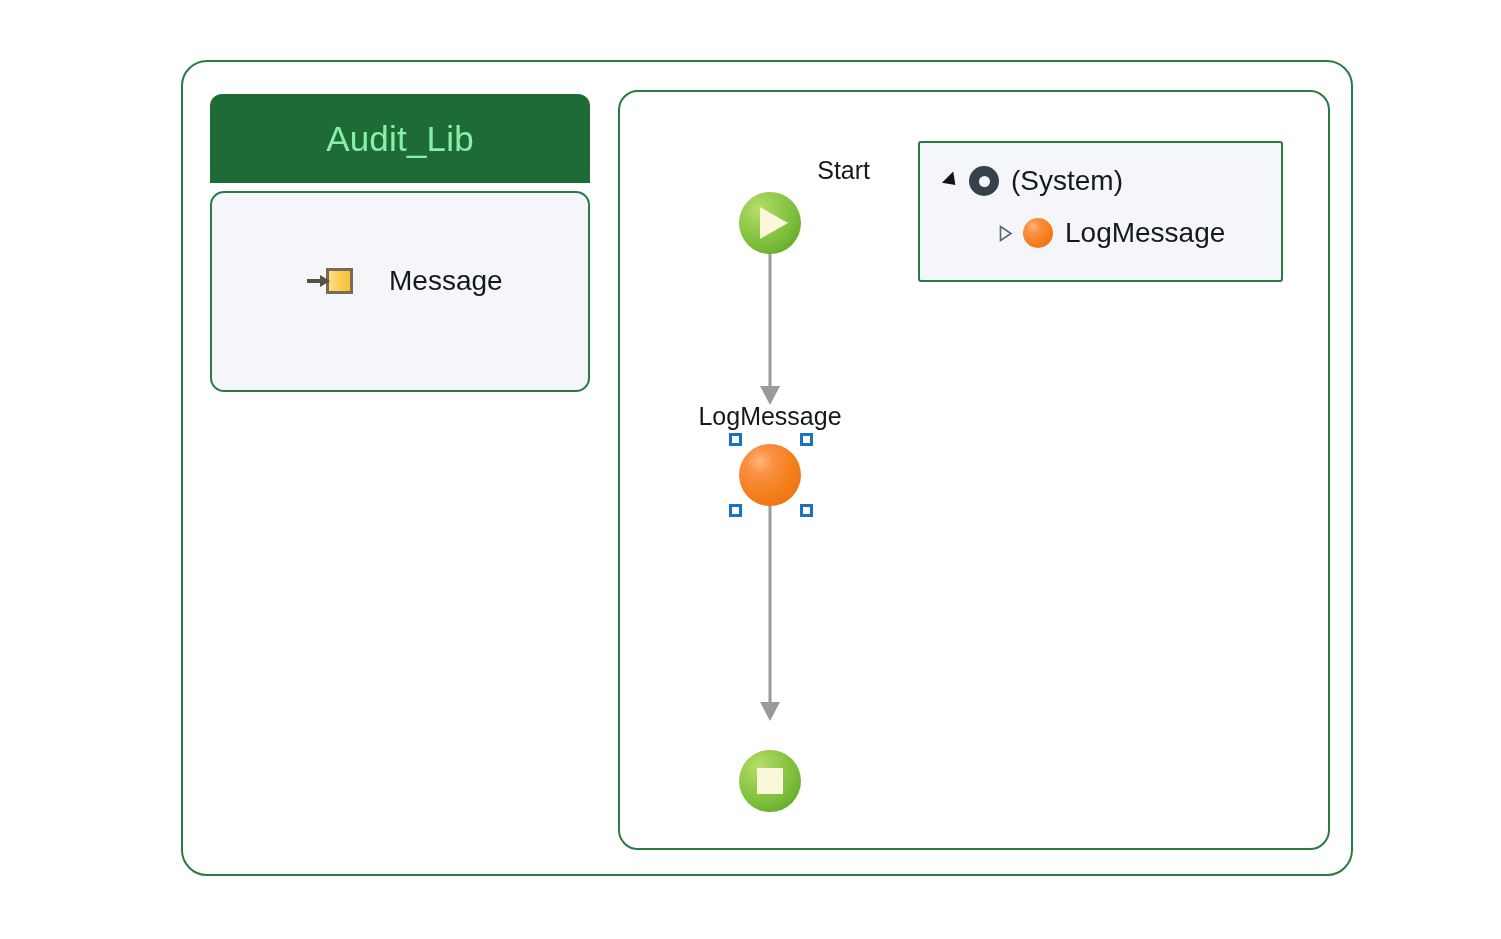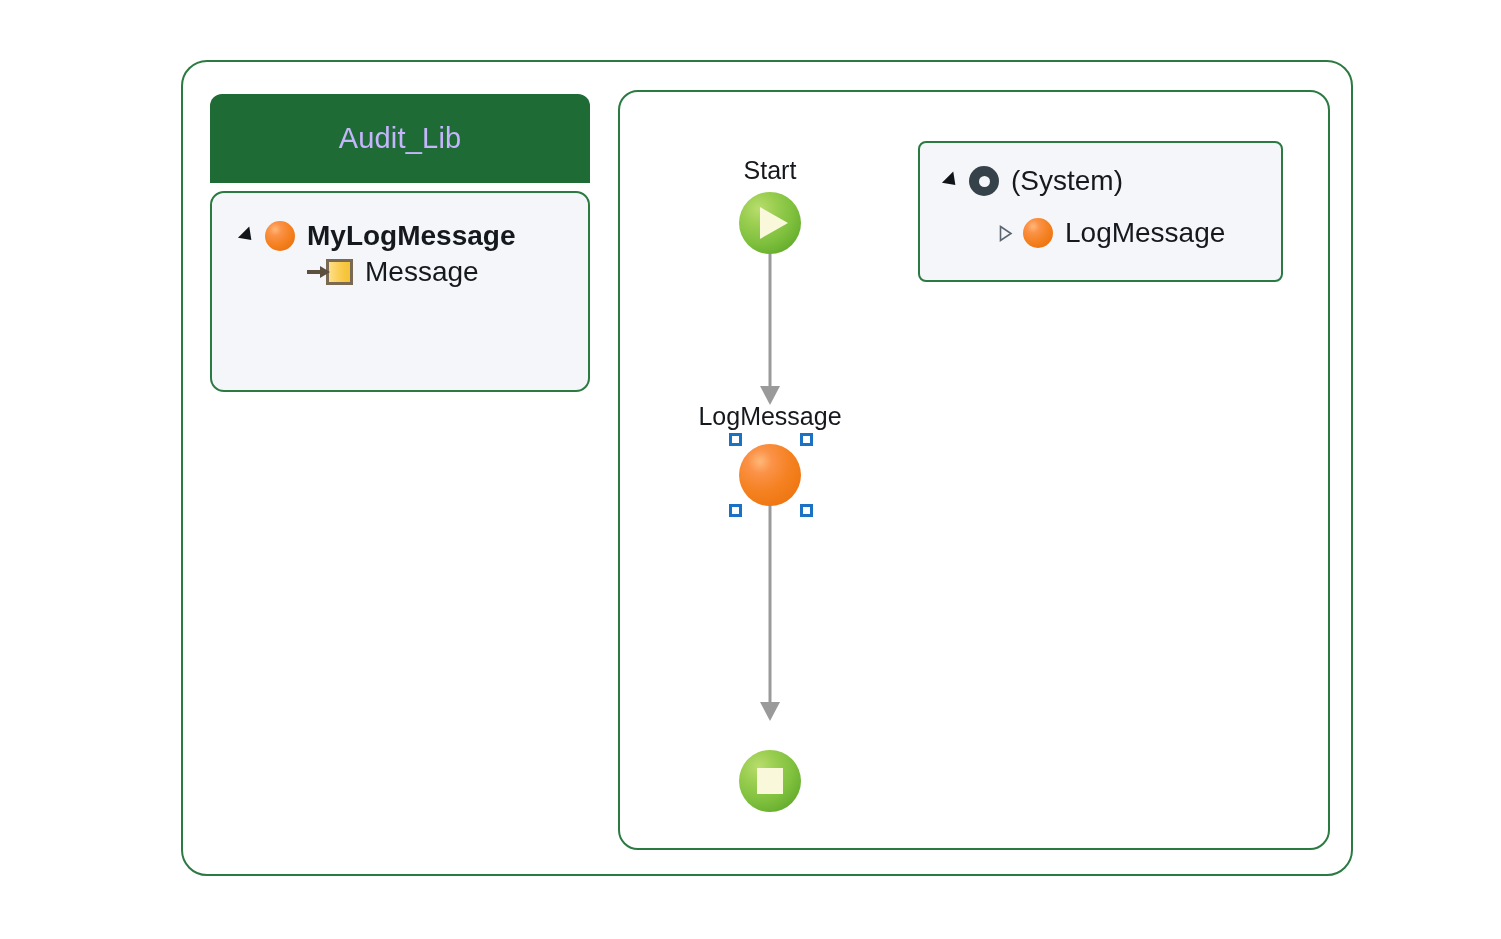--- a/index.html
+++ b/index.html
@@ -53,22 +53,22 @@
     box-sizing: border-box;
   }
   .lib-header-title {
     position: absolute;
     left: 0;
     top: 0;
     width: 380px;
     height: 89px;
     line-height: 89px;
     text-align: center;
-    color: #c4b5fd;
-    font-size: 29px;
+    color: #86efac;
+    font-size: 35px;
     font-family: "Liberation Sans", sans-serif;
     font-weight: 400;
     letter-spacing: 0.2px;
     white-space: nowrap;
     border-radius: 10px;
   }
   .lib-body {
     position: absolute;
     left: 0;
     top: 97px;
@@ -176,21 +176,21 @@
 
   
   .system-panel {
     position: absolute;
     left: 918px;
     top: 141px;
     width: 365px;
     height: 141px;
     background: #f4f6fa;
     border: 2px solid #2b7a42;
-    border-radius: 8px;
+    border-radius: 3px;
     box-sizing: border-box;
   }
   .system-panel .tree-row.level0 { left: 26px; }
   .system-panel .tree-row.level1 { left: 78px; }
 
   
   .flow-label {
     position: absolute;
     font-size: 25px;
     color: #15181c;
@@ -259,27 +259,22 @@
   <div class="outer-frame"></div>
 
   <div class="lib-panel">
 
     <div class="lib-header">
       <div class="lib-header-title">Audit_Lib</div>
     </div>
 
     <div class="lib-body">
 
-      <div class="tree-row level0" style="top:27px;">
-        <span class="tri-expanded"></span>
-        <span class="sphere"></span>
-        <span class="tree-label bold">MyLogMessage</span>
-      </div>
-
-      <div class="tree-row level1" style="top:63px;">
+
+      <div class="tree-row level1" style="top:72px;gap:24px;">
         <span class="param-icon">
           <span class="param-box"></span>
           <svg class="param-arrow" viewBox="0 0 24 12">
             <path d="M0 4 L13 4 L13 0 L23 6 L13 12 L13 8 L0 8 Z" fill="#5b4f3f"></path>
           </svg>
         </span>
         <span class="tree-label">Message</span>
       </div>
 
 
@@ -291,21 +286,21 @@
   <svg class="connector" style="left:748px; top:248px; width:44px; height:158px;" viewBox="0 0 44 158">
     <line x1="22" y1="0" x2="22" y2="142" stroke="#9a9a9a" stroke-width="3"></line>
     <path d="M12 138 L32 138 L22 157 Z" fill="#9a9a9a"></path>
   </svg>
 
   <svg class="connector" style="left:748px; top:500px; width:44px; height:222px;" viewBox="0 0 44 222">
     <line x1="22" y1="0" x2="22" y2="206" stroke="#9a9a9a" stroke-width="3"></line>
     <path d="M12 202 L32 202 L22 221 Z" fill="#9a9a9a"></path>
   </svg>
 
-  <div class="flow-label" style="left:670px; top:156px; width:200px;">Start</div>
+  <div class="flow-label" style="left:670px; top:156px; width:200px;text-align:right;">Start</div>
   <div class="node-circle node-green" style="left:739px; top:192px;">
     <span class="play-tri"></span>
   </div>
 
   <div class="flow-label" style="left:670px; top:402px; width:200px;">LogMessage</div>
   <div class="node-circle node-orange" style="left:739px; top:444px;"></div>
 
   <div class="handle" style="left:729px; top:433px;"></div>
   <div class="handle" style="left:800px; top:433px;"></div>
   <div class="handle" style="left:729px; top:504px;"></div>

